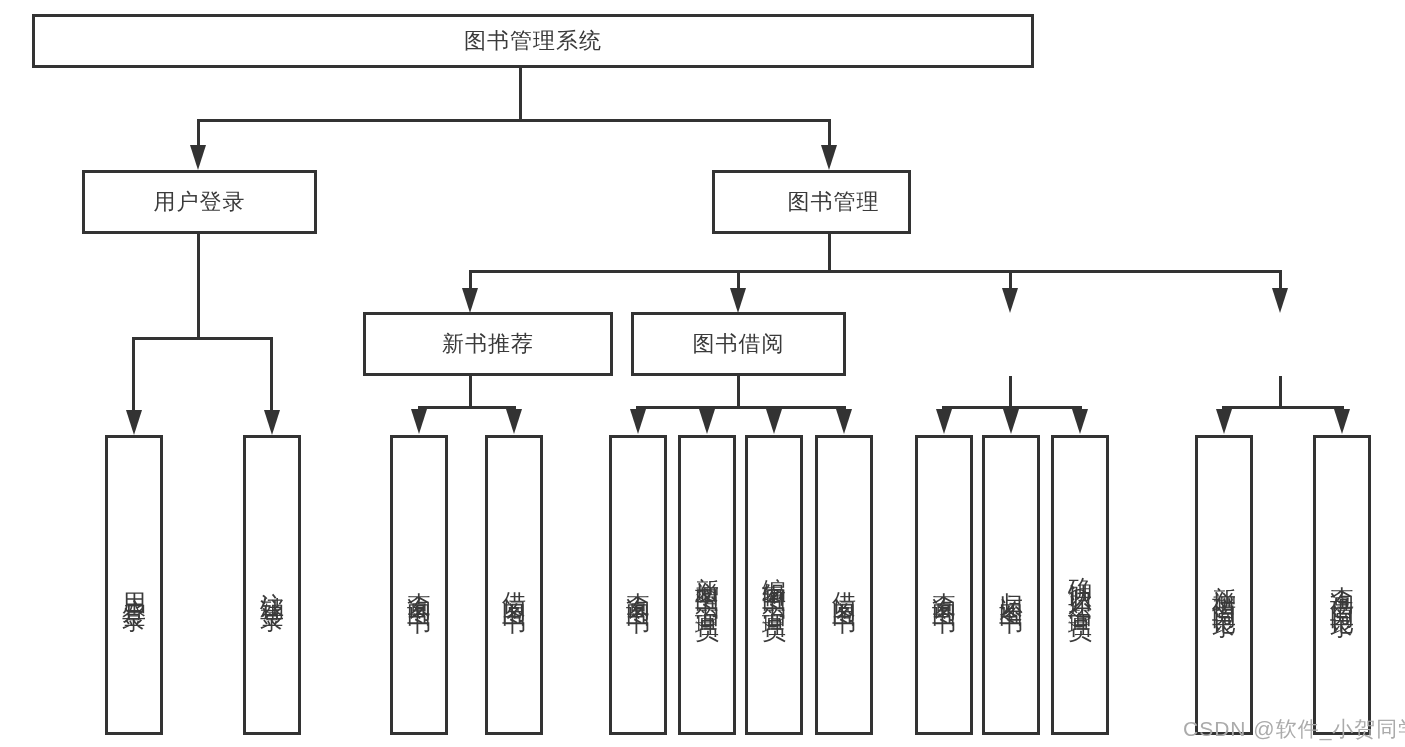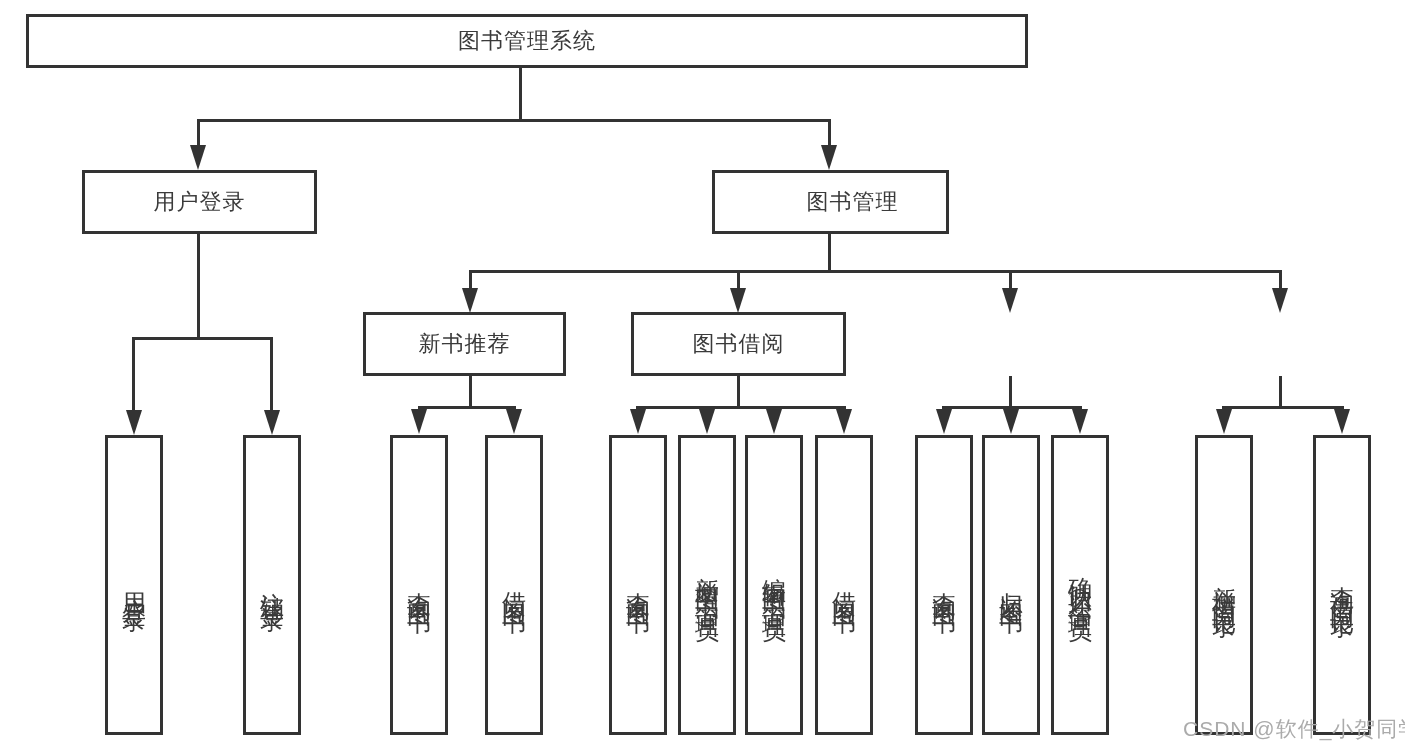--- a/index.html
+++ b/index.html
@@ -45,32 +45,32 @@
     letter-spacing:1px;
     white-space:nowrap;
     z-index:3;
   }
 </style>
 </head>
 <body>
 
 <div id="stage">
 
-  <div class="box hbox" style="left:26px;top:14px;width:1002px;height:54px;">
+  <div class="box hbox" style="left:32px;top:14px;width:1002px;height:54px;">
     <span>图书管理系统</span>
   </div>
 
   <div class="box hbox" style="left:82px;top:170px;width:235px;height:64px;">
     <span>用户登录</span>
   </div>
-  <div class="box hbox" style="left:712px;top:170px;width:237px;height:64px;padding-left:44px;">
+  <div class="box hbox" style="left:712px;top:170px;width:199px;height:64px;padding-left:44px;">
     <span>图书管理</span>
   </div>
 
-  <div class="box hbox" style="left:363px;top:312px;width:203px;height:64px;text-align:right;">
+  <div class="box hbox" style="left:363px;top:312px;width:250px;height:64px;text-align:right;">
     <span>新书推荐</span>
   </div>
   <div class="box hbox" style="left:631px;top:312px;width:215px;height:64px;">
     <span>图书借阅</span>
   </div>
 
   <div class="box vbox" style="left:105px;top:435px;width:58px;height:300px;">
     <span>用户登录</span>
   </div>
   <div class="box vbox" style="left:243px;top:435px;width:58px;height:300px;">

